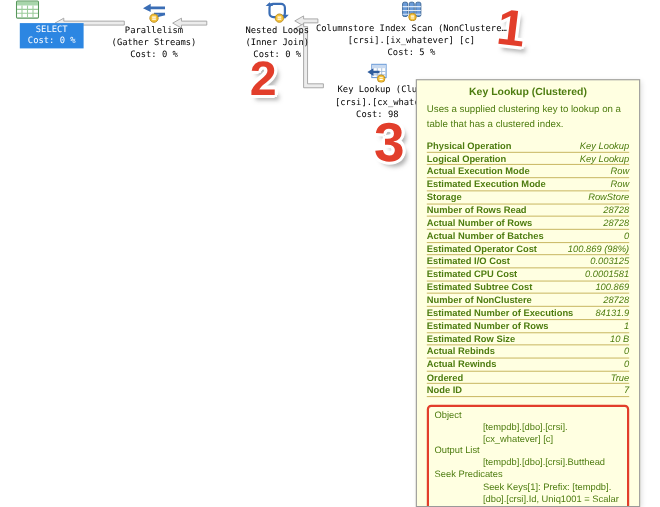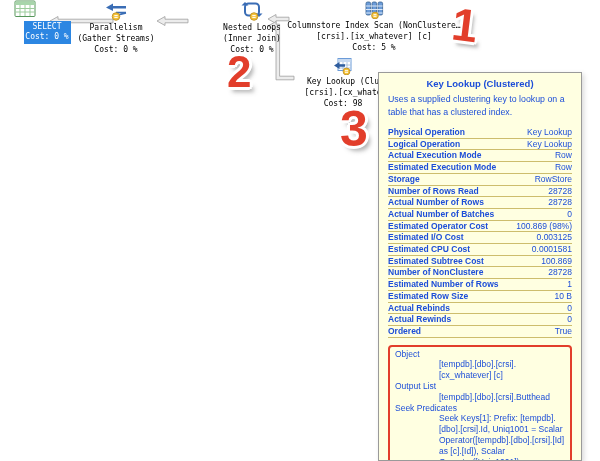--- a/index.html
+++ b/index.html
@@ -16,23 +16,23 @@
   
   .node{
     position:absolute;display:flex;flex-direction:column;align-items:center;
     font-size:8px;line-height:11px;color:#000;text-align:center;z-index:1;
   }
   .node .nline{white-space:nowrap;}
   .node svg{display:block;}
   #node-select{left:0;top:2;width:50px;}
   #node-select .sel-box{
     margin-top:3px;background:var(--selection-blue);color:#fff;
-    width:47px;padding:1px 0 2px;line-height:10px;margin-left:44px;
-  }
-  #node-parallelism{left:66px;top:1px;width:100px;text-align:right;}
+    width:58px;padding:1px 0 2px;line-height:10px;margin-left:44px;
+  }
+  #node-parallelism{left:90px;top:1px;width:100px;text-align:right;}
   #node-nested-loops{left:202px;top:1px;width:100px;}
   #node-columnstore{left:286px;top:1px;width:176px;}
   #node-key-lookup{left:288px;top:57px;width:110px;}
   .icon-gap{margin-bottom:1px;}
   
   #arrow-layer{position:absolute;left:0;top:0;z-index:0;}
   .arrow{fill:#ececec;stroke:#9f9f9f;stroke-width:0.8;}
   
   .annot{
     position:absolute;font-family:"Liberation Sans",sans-serif;font-weight:700;
@@ -43,33 +43,33 @@
       4px 5px 4px rgba(100,100,100,.5);
   }
   #annot-1{left:452px;top:2px;font-size:46px;transform:rotate(7deg);}
   #annot-2{left:227px;top:50px;font-size:44px;}
   #annot-3{left:340px;top:104px;font-size:50px;z-index:6;}
   
   .tooltip{
     position:absolute;left:378px;top:72px;width:204px;height:389px;
     background:var(--tooltip-bg);border:1px solid #9a9a9a;box-sizing:border-box;
     padding:5px 9px 4px;overflow:hidden;z-index:4;
-    font-family:"Liberation Sans",sans-serif;color:#1d4ed8;
+    font-family:"Liberation Sans",sans-serif;color:#4d7c0f;
     box-shadow:2px 2px 5px rgba(0,0,0,.15);
   }
   .tt-title{font-size:9.5px;font-weight:700;text-align:center;}
   .tt-desc{font-size:8.8px;line-height:12.5px;margin-top:4px;}
   .tt-table{margin-top:9px;}
   .tt-row{
     display:flex;justify-content:space-between;align-items:baseline;
     border-bottom:1px solid var(--divider-gold);
     font-size:8.5px;line-height:10.2px;padding-bottom:0.5px;
   }
   .tt-label{font-weight:700;white-space:nowrap;}
-  .tt-value{text-align:center;white-space:nowrap;}
+  .tt-value{text-align:center;white-space:nowrap;font-style:italic;}
   .tt-redbox{
     margin-top:7px;border:2px solid var(--annotation-red);border-radius:4px;
     padding:2px 5px 4px;font-size:8.5px;line-height:10.8px;
   }
   .tt-sec-label{font-weight:400;}
   .tt-sec-value{word-wrap:break-word;padding-left:44px;}
 </style>
 </head>
 <body>
 
@@ -215,20 +215,24 @@
         <div class="tt-row">
           <span class="tt-label">Estimated Subtree Cost</span>
           <span class="tt-value">100.869</span>
         </div>
 
         <div class="tt-row">
           <span class="tt-label">Number of NonClustere</span>
           <span class="tt-value">28728</span>
         </div>
 
+        <div class="tt-row">
+          <span class="tt-label">Estimated Number of Executions</span>
+          <span class="tt-value">84131.9</span>
+        </div>
 
         <div class="tt-row">
           <span class="tt-label">Estimated Number of Rows</span>
           <span class="tt-value">1</span>
         </div>
 
         <div class="tt-row">
           <span class="tt-label">Estimated Row Size</span>
           <span class="tt-value">10 B</span>
         </div>
@@ -241,20 +245,24 @@
         <div class="tt-row">
           <span class="tt-label">Actual Rewinds</span>
           <span class="tt-value">0</span>
         </div>
 
         <div class="tt-row">
           <span class="tt-label">Ordered</span>
           <span class="tt-value">True</span>
         </div>
 
+        <div class="tt-row">
+          <span class="tt-label">Node ID</span>
+          <span class="tt-value">7</span>
+        </div>
       </div>
 
     <div class="tt-redbox">
 
         <div class="tt-section">
           <div class="tt-sec-label">Object</div>
           <div class="tt-sec-value">[tempdb].[dbo].[crsi].[cx_whatever] [c]</div>
         </div>
 
         <div class="tt-section">

